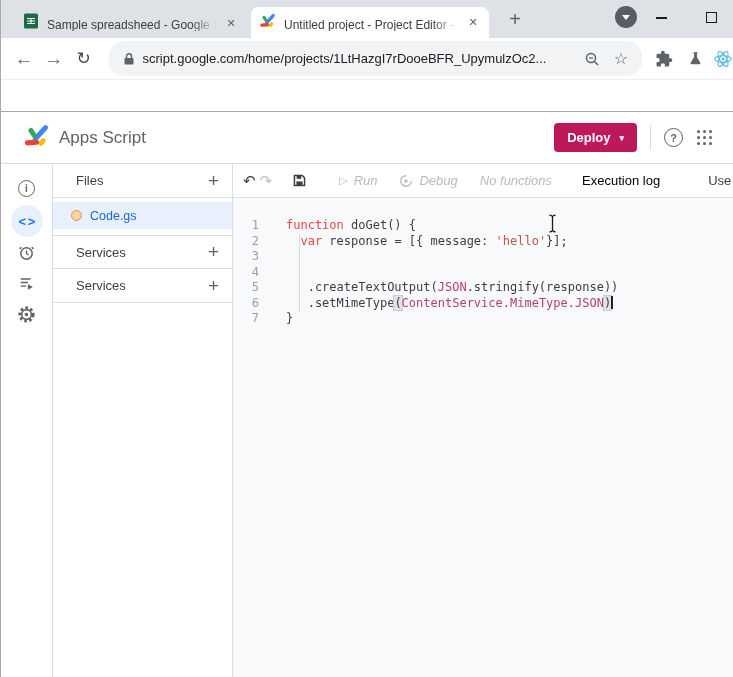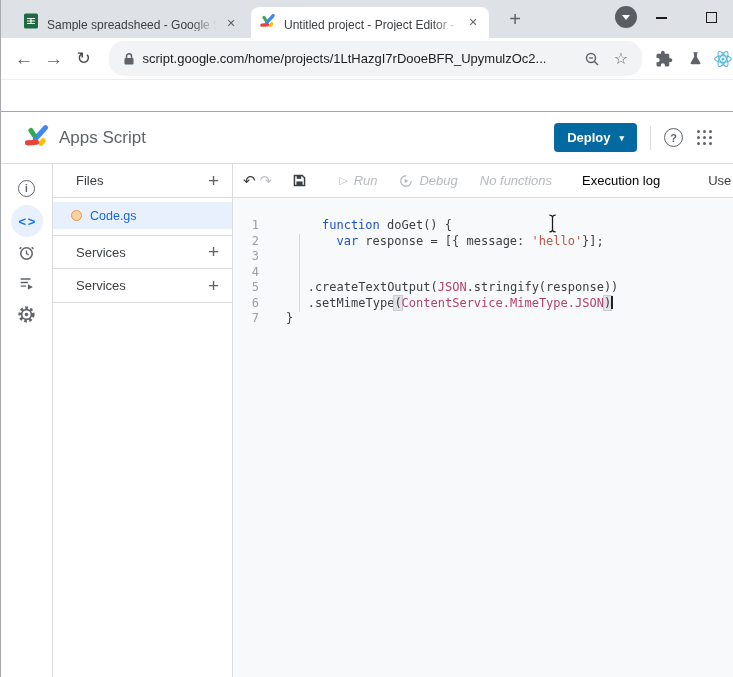--- a/index.html
+++ b/index.html
@@ -48,21 +48,21 @@
 
   
   .page-gap { height:32px; background:#fff; border-bottom:1px solid #a3a6aa; }
 
   
   .app-header { height:52px; border-bottom:1px solid #dadce0; display:flex; align-items:center;
                 padding:0 14px 0 22px; background:#fff; }
   .brand { font-size:17px; color:#5f6368; margin-left:9px; }
   .proj-title { font-size:18px; color:#202124; margin-left:24px; }
   .hdr-right { margin-left:auto; display:flex; align-items:center; }
-  .deploy-btn { height:29px; background:#0369a1; color:#fff; border:none; border-radius:4px;
+  .deploy-btn { height:29px; background:#be185d; color:#fff; border:none; border-radius:4px;
                 font-size:13px; font-weight:bold; font-family:"Liberation Sans",sans-serif;
                 display:flex; align-items:center; padding:0 13px; }
   .deploy-caret { margin-left:9px; font-size:9px; }
   .vdiv { width:1px; height:24px; background:#dadce0; margin:0 13px; }
   .help-btn { width:19px; height:19px; border:1.7px solid #5f6368; border-radius:50%;
               display:flex; align-items:center; justify-content:center;
               font-size:11px; font-weight:bold; color:#5f6368; }
   .grid-btn { margin:0 6px 0 14px; width:16px; display:grid; grid-template-columns:repeat(3,1fr); gap:2.6px; }
   .grid-btn i { width:3px; height:3px; border-radius:50%; background:#5f6368; }
 
@@ -98,21 +98,21 @@
   .run-tri { font-size:11px; margin-right:6px; }
   .tb-label { font-size:13px;font-style:italic; }
   .exec-log { color:#000000; padding:0 6px; }
   .legacy { color:#3c4043; margin-left:26px; }
 
   .code-area { position:relative; flex:1; background:#f8f9fa; overflow:hidden;
                font-family:"DejaVu Sans Mono", monospace; font-size:12px; padding-top:20px; }
   .code-line { display:flex; height:15.5px; line-height:15.5px; padding-left:8px; }
   .ln { width:18px; text-align:right; color:#9aa0a6; flex:0 0 auto; }
   .lc { padding-left:27px; white-space:pre; }
-  .tok-k { color:#1d4ed8;margin-left:36px; }
+  .tok-k { color:#ef4444; }
   .tok-p { color:#3d4043; }
   .tok-s { color:#bf5545; }
   .tok-r { color:#b5426b; }
   .tok-b { color:#3d4043; background:#e0e2e5; box-shadow:0 0 0 1px #c9cbce; }
   .caret { display:inline-block; width:1.5px; height:13px; background:#202124; vertical-align:-2px; }
   .indent-guide { position:absolute; left:66px; top:36px; width:1px; height:78px; background:#d7dadd; }
   .mouse-ibeam { position:absolute; left:314px; top:16px; }
 </style>
 </head>
 <body>

